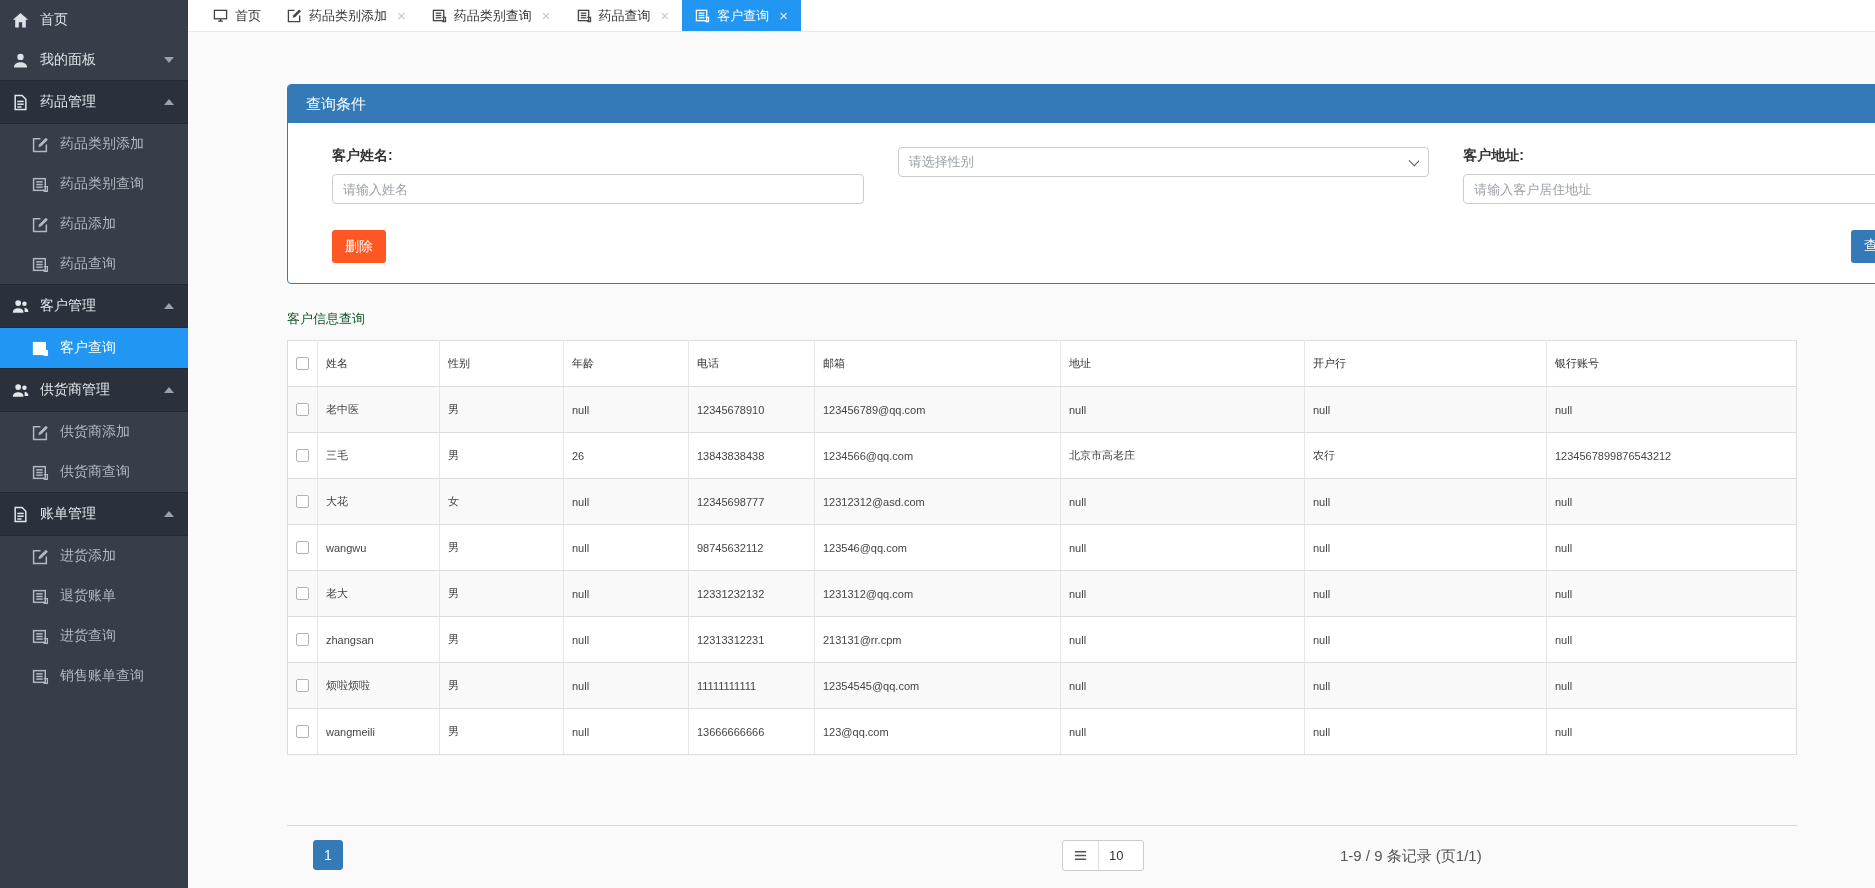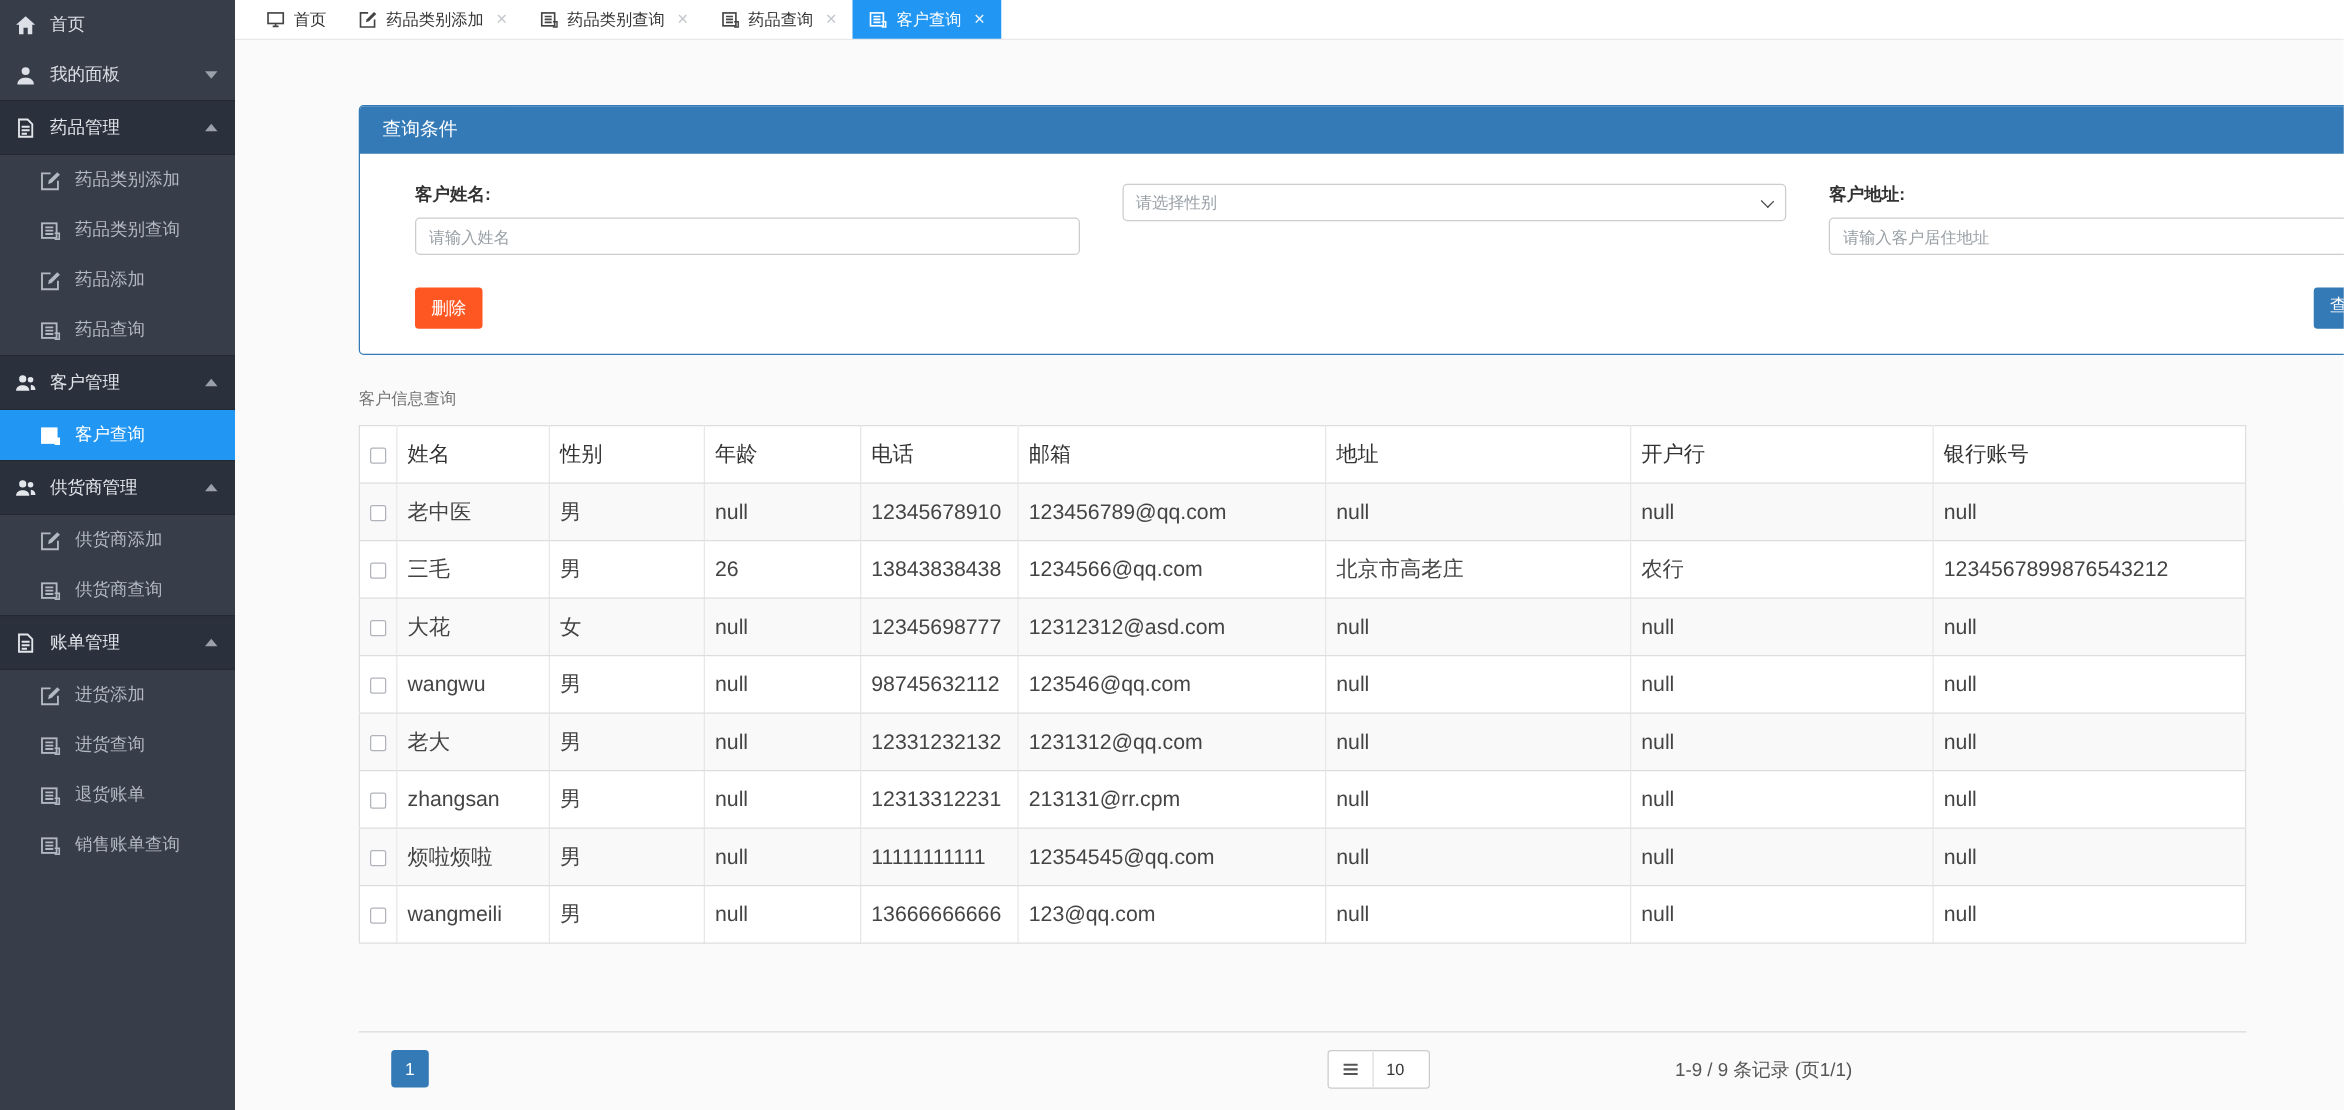--- a/index.html
+++ b/index.html
@@ -53,23 +53,23 @@
        border-bottom: 1.6px solid #444; transform: rotate(45deg) scale(1,0.9); }
   #button-row { display: flex; align-items: center; margin-top: 26px; }
   .btn { border: none; border-radius: 3px; font-size: 14px; color: #fff; padding: 8px 13px; cursor: pointer;
        font-family: inherit; line-height: 1.2; }
   .btn-danger { background: #ff5722; }
   .btn-primary { background: #337ab7; margin-left: 8px; font-family: Liberation Mono, monospace; }
   #button-spacer { flex: 1; }
 
   
   #grid-section { position: absolute; left: 99px; top: 278px; width: 1510px; }
-  #grid-title { font-size: 13px; color: #737373; margin-bottom: 12px; }
+  #grid-title { font-size: 13px; color: #14532d; margin-bottom: 12px; }
   table#grid { width: 100%; border-collapse: collapse; table-layout: fixed; background: #fff;
-       border: 1px solid #ddd; font-size: 17px; color: #444; }
+       border: 1px solid #ddd; font-size: 11px; color: #444; }
   #grid th, #grid td { border-bottom: 1px solid #ddd; border-right: 1px solid #e7e7e7; text-align: left;
        padding: 0 8px; height: 46px; overflow: hidden; white-space: nowrap; font-weight: normal; }
   #grid th:last-child, #grid td:last-child { border-right: none; }
   #grid thead th { background: #fff; color: #333; }
   #grid tbody tr:nth-child(odd) { background: #f9f9f9; }
   .cb-col { width: 30px; text-align: center !important; padding: 0 !important; }
   .cb { display: inline-block; width: 13px; height: 13px; border: 1px solid #b0b4ba; border-radius: 2px;
        background: #fff; vertical-align: middle; cursor: pointer; }
 
   
@@ -241,33 +241,33 @@
     <div class="side-item sub">
       <span class="side-icon">
         <svg viewBox="0 0 16 16" fill="none" stroke="currentColor" stroke-width="1.4">
           <rect x="1.5" y="2.5" width="11" height="11"></rect>
           <line x1="4" y1="5.5" x2="10" y2="5.5"></line>
           <line x1="4" y1="8" x2="10" y2="8"></line>
           <line x1="4" y1="10.5" x2="10" y2="10.5"></line>
           <path d="M11 10 L14.5 10 14.5 14.5 11 14.5" stroke-width="1.2"></path>
         </svg>
       </span>
+      <span class="side-label">退货账单</span>
+    </div>
+    <div class="side-item sub">
+      <span class="side-icon">
+        <svg viewBox="0 0 16 16" fill="none" stroke="currentColor" stroke-width="1.4">
+          <rect x="1.5" y="2.5" width="11" height="11"></rect>
+          <line x1="4" y1="5.5" x2="10" y2="5.5"></line>
+          <line x1="4" y1="8" x2="10" y2="8"></line>
+          <line x1="4" y1="10.5" x2="10" y2="10.5"></line>
+          <path d="M11 10 L14.5 10 14.5 14.5 11 14.5" stroke-width="1.2"></path>
+        </svg>
+      </span>
       <span class="side-label">进货查询</span>
-    </div>
-    <div class="side-item sub">
-      <span class="side-icon">
-        <svg viewBox="0 0 16 16" fill="none" stroke="currentColor" stroke-width="1.4">
-          <rect x="1.5" y="2.5" width="11" height="11"></rect>
-          <line x1="4" y1="5.5" x2="10" y2="5.5"></line>
-          <line x1="4" y1="8" x2="10" y2="8"></line>
-          <line x1="4" y1="10.5" x2="10" y2="10.5"></line>
-          <path d="M11 10 L14.5 10 14.5 14.5 11 14.5" stroke-width="1.2"></path>
-        </svg>
-      </span>
-      <span class="side-label">退货账单</span>
     </div>
     <div class="side-item sub">
       <span class="side-icon">
         <svg viewBox="0 0 16 16" fill="none" stroke="currentColor" stroke-width="1.4">
           <rect x="1.5" y="2.5" width="11" height="11"></rect>
           <line x1="4" y1="5.5" x2="10" y2="5.5"></line>
           <line x1="4" y1="8" x2="10" y2="8"></line>
           <line x1="4" y1="10.5" x2="10" y2="10.5"></line>
           <path d="M11 10 L14.5 10 14.5 14.5 11 14.5" stroke-width="1.2"></path>
         </svg>

